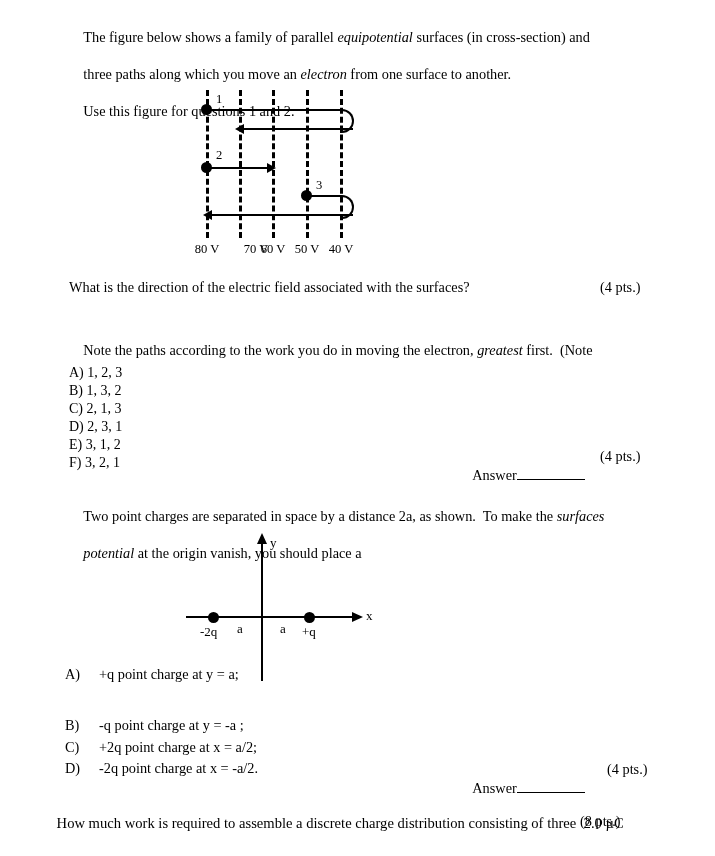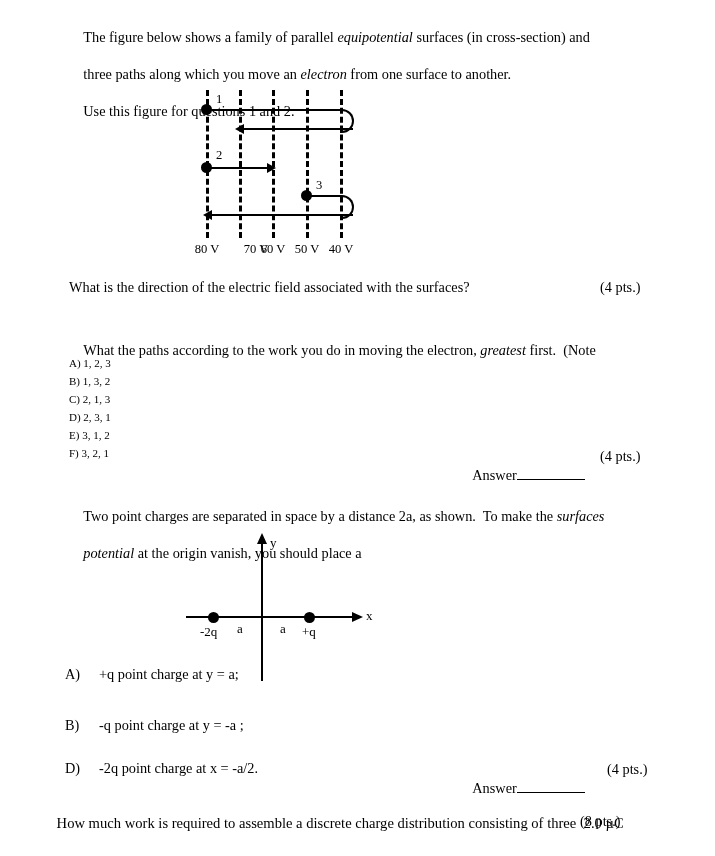--- a/index.html
+++ b/index.html
@@ -90,21 +90,21 @@
     border: 2.2px solid #000;
     border-left: none;
     border-radius: 0 14px 14px 0;
   }
 
   
   #q1-text     { left: 69px; top: 278px; width: 470px; }
   #q1-points   { left: 600px; top: 278px; }
 
   #q2-text     { left: 69px; top: 322px; width: 600px; }
-  .optrow      { position: absolute; left: 69px; font-size: 11px; }
+  .optrow      { position: absolute; left: 69px; font-size: 14px; margin-top: 8px; }
   #q2-answer   { left: 458px; top: 447px; }
   #q2-points   { left: 600px; top: 447px; }
 
   #q3-text     { left: 69px; top: 488px; width: 600px; }
 
   
   #figure-axes {
     position: absolute;
     left: 170px;
     top: 533px;
@@ -207,21 +207,21 @@
     <div class="vlabel" style="left:56px;">70 V</div>
     <div class="vlabel" style="left:73px;">60 V</div>
     <div class="vlabel" style="left:107px;">50 V</div>
     <div class="vlabel" style="left:141px;">40 V</div>
   </div>
 
   <div class="txt" id="q1-text">What is the direction of the electric field associated with the surfaces?</div>
   <div class="txt" id="q1-points">(4 pts.)</div>
 
   <div class="txt" id="q2-text">
-    <span>What the paths according to the work you do in moving the electron, </span><span class="ital">greatest</span><span> first.  (Note</span><br>
+    <span>Note the paths according to the work you do in moving the electron, </span><span class="ital">greatest</span><span> first.  (Note</span><br>
   </div>
 
   <div class="optrow" style="top:357px;">
     <span>A)</span>
     <span>1, 2, 3</span>
   </div>
   <div class="optrow" style="top:375px;">
     <span>B)</span>
     <span>1, 3, 2</span>
   </div>
@@ -271,20 +271,23 @@
     <div class="axlabel" style="left:67px; top:88px;">a</div>
     <div class="axlabel" style="left:110px; top:88px;">a</div>
   </div>
 
   <div class="optrow2" style="top:666px;">
     <span class="optletter2">A)</span><span>+q point charge at y = a;</span>
   </div>
   <div class="optrow2" style="top:717px;">
     <span class="optletter2">B)</span><span>-q point charge at y = -a ;</span>
   </div>
+  <div class="optrow2" style="top:739px;">
+    <span class="optletter2">C)</span><span>+2q point charge at x = a/2;</span>
+  </div>
   <div class="optrow2" style="top:760px;">
     <span class="optletter2">D)</span><span>-2q point charge at x = -a/2.</span>
   </div>
 
   <div class="txt" id="q3-answer">
     <span>Answer</span><span class="answer-blank"></span>
   </div>
   <div class="txt" id="q3-points">(4 pts.)</div>
 
   <div class="txt" id="q4-text" style="font-size:14.6px; line-height:23px;">

